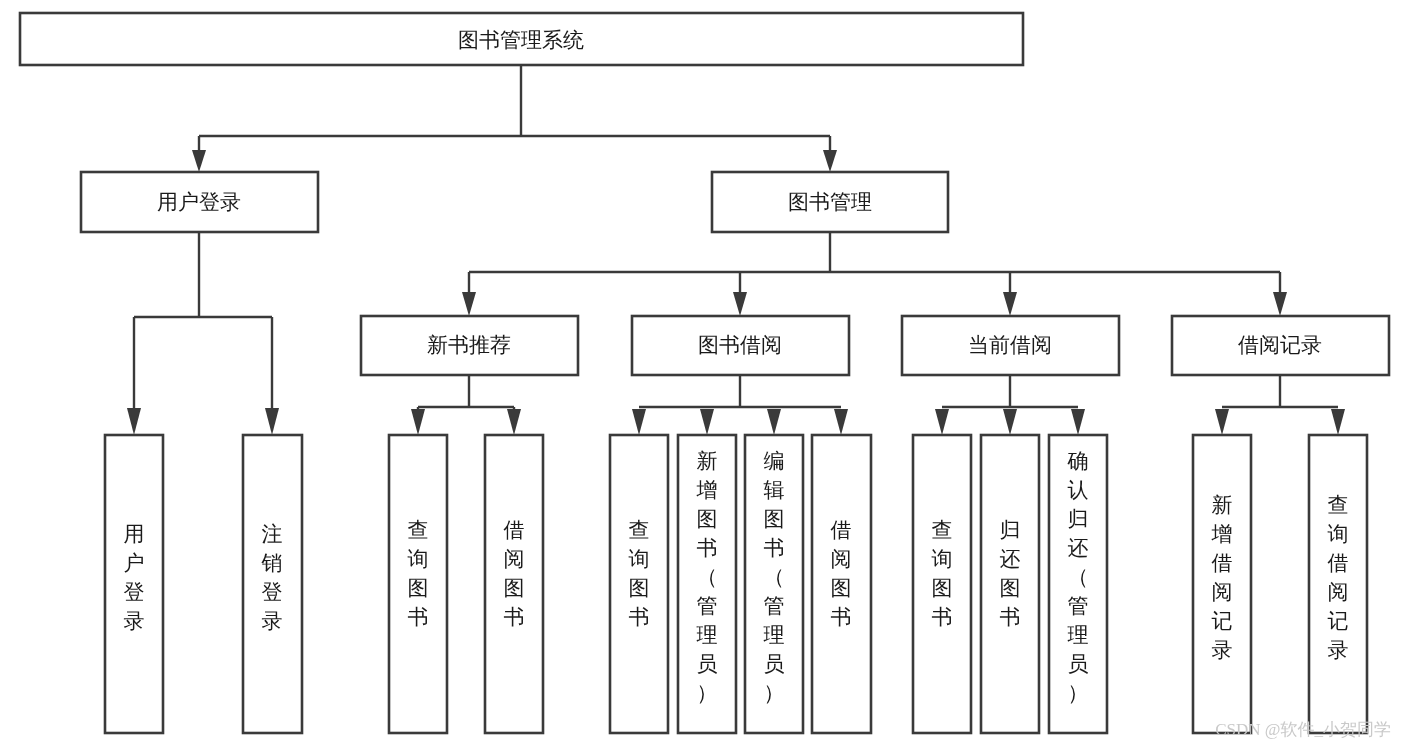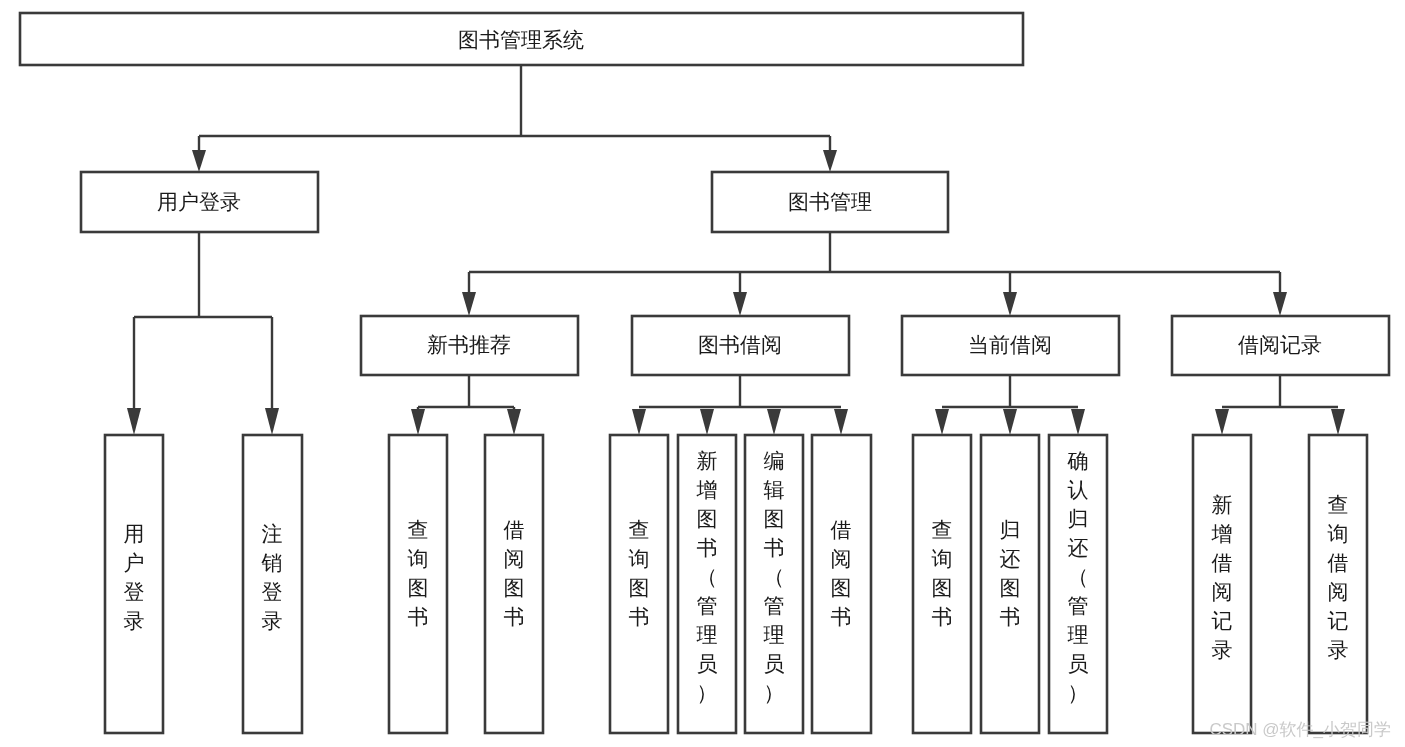--- a/index.html
+++ b/index.html
@@ -51,21 +51,21 @@
   .node-label-v {
     font-family: "Liberation Sans", "DejaVu Sans", sans-serif;
     font-size: 21px;
     fill: #1a1a1a;
     text-anchor: middle;
   }
   .watermark {
     position: absolute;
     right: 14px;
     bottom: 6px;
-    font-family: Liberation Sans, sans-serif;
+    font-family: Liberation Serif, serif;
     font-size: 17px;
     color: #c9c9c9;
     white-space: nowrap;
     user-select: none;
   }
 </style>
 </head>
 <body>
 
 <div id="chart-root">

